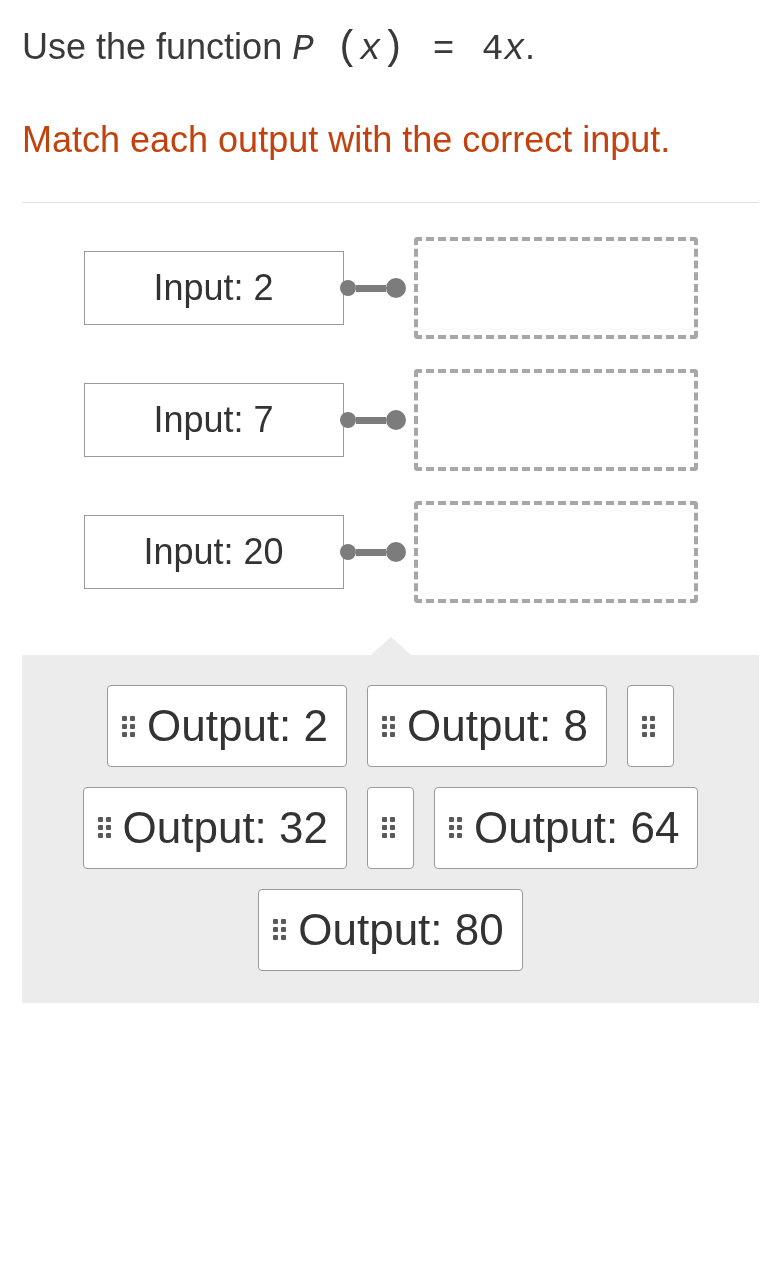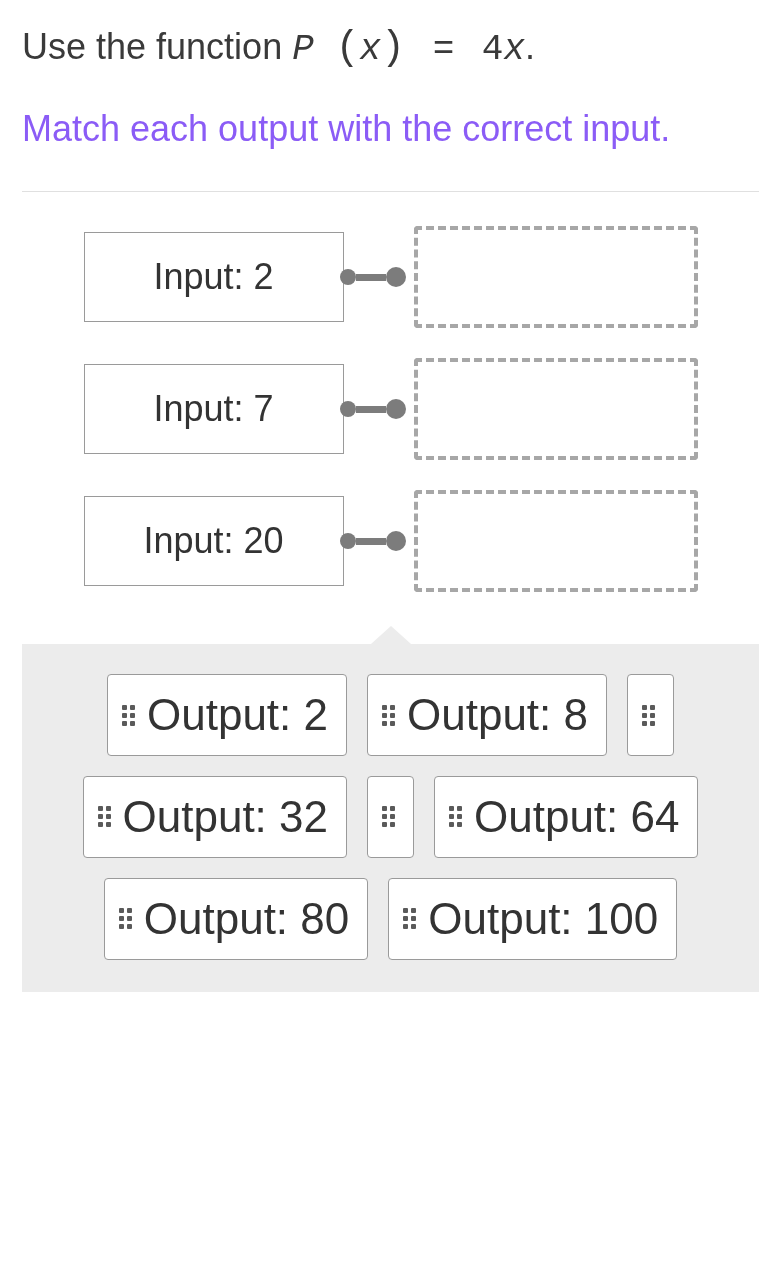--- a/index.html
+++ b/index.html
@@ -11,21 +11,21 @@
     color: #333;
     font-size: 36px;
     line-height: 1.45;
     padding: 20px 22px 0 22px;
   }
   .question-text { color: #3a3a3a; }
   .math { font-family: Liberation Mono, monospace; font-style: italic; }
   .math .lp, .math .rp { font-style: normal; font-size: 40px; }
   .math .eq { font-style: normal; padding: 0 6px; }
   .math .num { font-style: normal; }
-  .instruction { margin-top: 25px; color: #8b5cf6; }
+  .instruction { margin-top: 36px; color: #c2410c; }
   .workspace {
     margin-top: 36px;
     border-top: 1px solid #e0e0e0;
     padding-top: 34px;
   }
   .match-area {
     display: flex;
     flex-direction: column;
     gap: 30px;
     padding: 0 0 38px 0;
@@ -33,21 +33,21 @@
   }
   .match-row {
     display: flex;
     align-items: center;
     justify-content: center;
     gap: 0;
     position: relative;
   }
   .input-box {
     width: 260px;
-    height: 90px;
+    height: 74px;
     border: 1px solid #9a9a9a;
     display: flex;
     align-items: center;
     justify-content: center;
     color: #333;
     background: #fff;
     font-size: 36px;
   }
   .connector {
     display: flex;
@@ -237,26 +237,15 @@
       <div class="grip">
           <span></span>
           <span></span>
           <span></span>
           <span></span>
           <span></span>
           <span></span>
         </div>
       <span>Output: 80</span>
     </div>
-    <div class="option-chip">
-      <div class="grip">
-          <span></span>
-          <span></span>
-          <span></span>
-          <span></span>
-          <span></span>
-          <span></span>
-        </div>
-      <span>Output: 100</span>
-    </div>
   </div>
 
 </div>
 
 </body></html>

